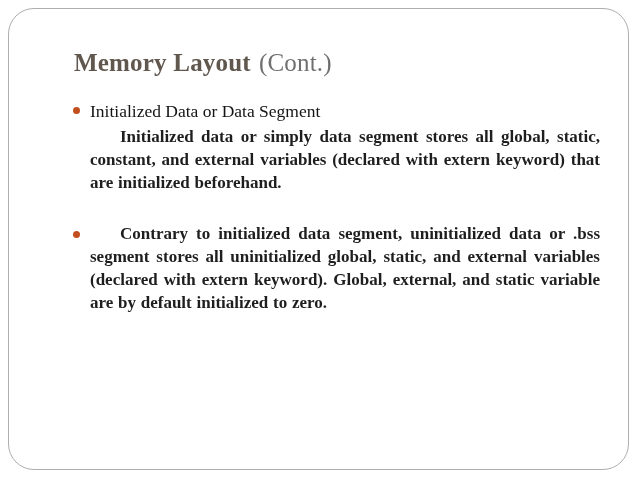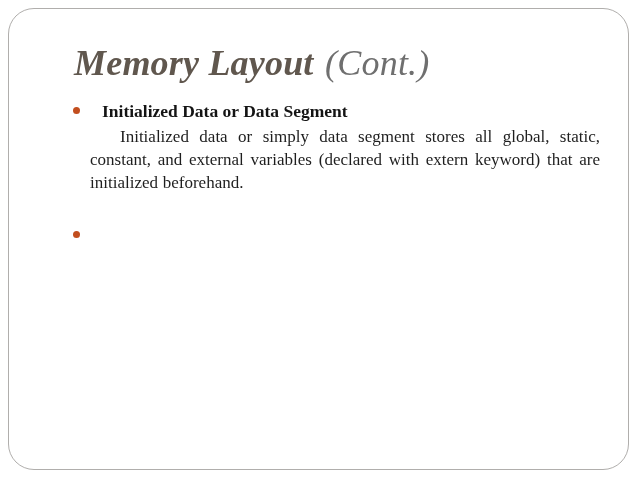--- a/index.html
+++ b/index.html
@@ -23,27 +23,26 @@
     bottom: 8px;
     border: 1.5px solid #b0aeac;
     border-radius: 26px;
     pointer-events: none;
   }
   .title {
     position: absolute;
     left: 74px;
     top: 44px;
     margin: 0;
-    font-size: 36px;
+    font-size: 25px;
     line-height: 38px;
     font-weight: bold;
     color: #60574e;
     letter-spacing: 0.2px;
     white-space: nowrap;
-    font-style: italic;
   }
   .title .title-suffix {
     font-weight: normal;
     color: #6f6f6f;
     margin-left: 0.32em;
   }
   .content {
     position: absolute;
     left: 72px;
     top: 99px;
@@ -59,51 +58,53 @@
   .dot {
     position: absolute;
     left: 1px;
     top: 8px;
     width: 7px;
     height: 7px;
     border-radius: 50%;
     background: #c24e1e;
   }
   .heading {
-    margin: 0 0 3px 12px;
+    margin: 0 0 3px 0;
     font-size: 17.5px;
     line-height: 24px;
-    font-weight: bold;
+    font-weight: normal;
     color: #141414;
   }
   .para {
     margin: 0;
     width: 510px;
     font-size: 17px;
     line-height: 22.8px;
     color: #1e1e1e;
     text-align: justify;
     text-indent: 30px;
     word-spacing: 0.5px;
+    font-weight: bold;
   }
 </style>
 </head>
 <body>
 
 <div class="slide">
   <div class="frame"></div>
 
   <h1 class="title"><span class="title-main">Memory Layout</span><span class="title-suffix">(Cont.)</span></h1>
 
   <div class="content">
 
     <section class="item">
       <span class="dot"></span>
       <h2 class="heading">Initialized Data or Data Segment</h2>
       <p class="para">Initialized data or simply data segment stores all global, static, constant, and external variables (declared with extern keyword) that are initialized beforehand.</p>
     </section>
 
     <section class="item item2">
       <span class="dot"></span>
+      <p class="para">Contrary to initialized data segment, uninitialized data or .bss segment stores all uninitialized global, static, and external variables (declared with extern keyword). Global, external, and static variable are by default initialized to zero.</p>
     </section>
 
   </div>
 </div>
 
 </body></html>

